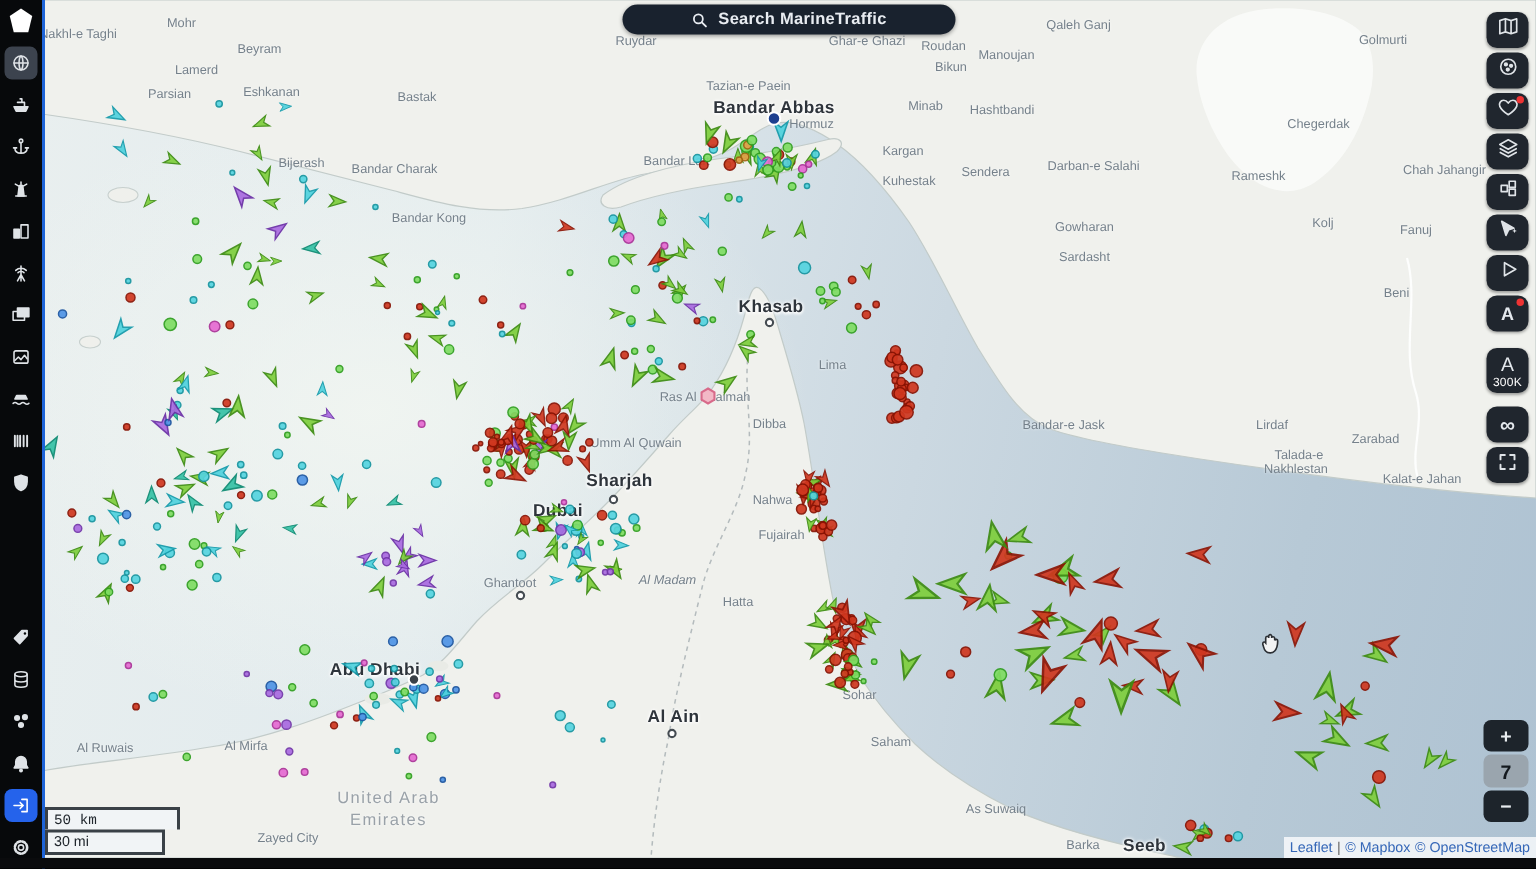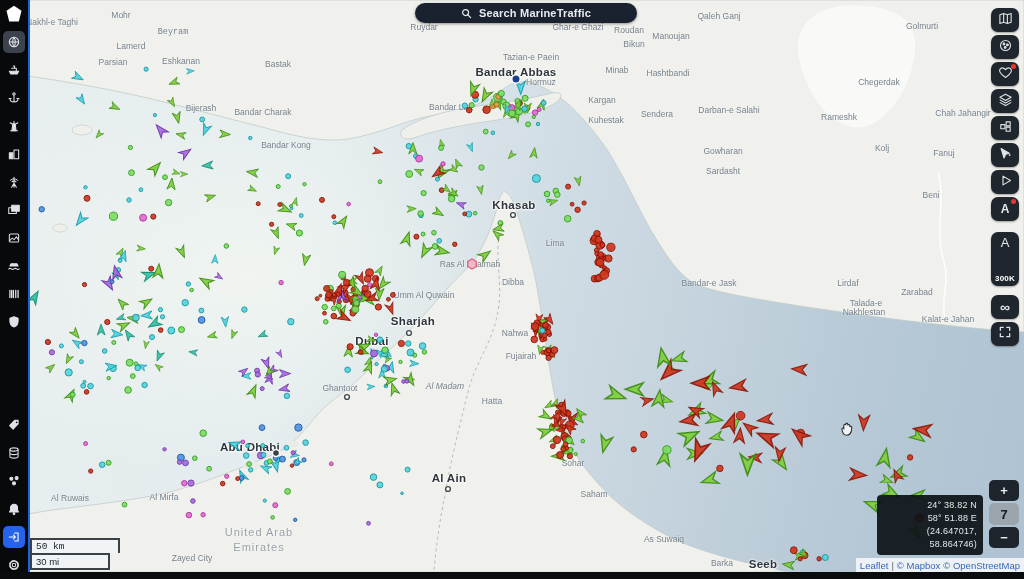--- a/index.html
+++ b/index.html
@@ -35,21 +35,21 @@
   .sb-item svg{display:block;}
 
   #right-toolbar{position:absolute;right:5px;top:8px;z-index:20;display:flex;flex-direction:column;gap:3px;align-items:center;}
   .rt-btn{width:28px;height:24px;background:#20262e;border-radius:7px;display:flex;align-items:center;
        justify-content:center;position:relative;box-shadow:0 1px 2px rgba(0,0,0,.35);}
   .rt-btn .badge{position:absolute;top:2px;right:3px;width:5px;height:5px;border-radius:50%;background:#e33;}
   .rt-glyph{color:#e3e7ec;font-size:12px;font-weight:bold;line-height:1;}
   #count-group{width:28px;background:#20262e;border-radius:7px;margin-top:8px;padding:4px 0 3px;
        display:flex;flex-direction:column;align-items:center;gap:1px;box-shadow:0 1px 2px rgba(0,0,0,.35);}
   #count-group .rt-glyph{font-size:13px;font-weight:normal;}
-  #vessel-count{font-size:8px;font-weight:bold;color:#fff;letter-spacing:.2px;margin-top:24px;}
+  #vessel-count{font-size:8px;font-weight:normal;color:#fff;letter-spacing:.2px;}
 
   #zoom-control{position:absolute;right:5px;top:480px;width:30px;z-index:20;display:flex;flex-direction:column;gap:2px;}
   .zbtn{height:21px;border-radius:5px;display:flex;align-items:center;justify-content:center;
        font-size:13px;font-weight:bold;}
   .zdark{background:#1d242b;color:#e8ecef;}
   #zoom-level{background:#9aa5ae;color:#14191e;height:22px;}
 
   #coord-panel{position:absolute;right:41px;top:495px;width:94px;background:rgba(12,17,22,.92);
        border-radius:4px;padding:4px 6px;z-index:15;text-align:right;}
   #coord-panel div{font-size:9px;color:#e2e8ed;line-height:13px;letter-spacing:.2px;}
@@ -91,21 +91,21 @@
 
     <div id="labels">
         <div class="maplabel city" style="left: 488px; top: 72px;">Bandar Abbas</div>
         <div class="maplabel city" style="left: 486px; top: 205px;">Khasab</div>
         <div class="maplabel city" style="left: 385px; top: 321px;">Sharjah</div>
         <div class="maplabel city" style="left: 344px; top: 341px;">Dubai</div>
         <div class="maplabel city" style="left: 222px; top: 447px;">Abu Dhabi</div>
         <div class="maplabel city" style="left: 421px; top: 478px;">Al Ain</div>
         <div class="maplabel city" style="left: 735px; top: 564px;">Seeb</div>
         <div class="maplabel town" style="left: 513px; top: 82px;">Hormuz</div>
-        <div class="maplabel town" style="left: 471px; top: 57px; margin-left: 32px;">Tazian-e Paein</div>
+        <div class="maplabel town" style="left: 471px; top: 57px;">Tazian-e Paein</div>
         <div class="maplabel town" style="left: 396px; top: 27px;">Ruydar</div>
         <div class="maplabel town" style="left: 550px; top: 27px;">Ghar-e Ghazi</div>
         <div class="maplabel town" style="left: 601px; top: 30px;">Roudan</div>
         <div class="maplabel town" style="left: 606px; top: 44px;">Bikun</div>
         <div class="maplabel town" style="left: 643px; top: 36px;">Manoujan</div>
         <div class="maplabel town" style="left: 691px; top: 16px;">Qaleh Ganj</div>
         <div class="maplabel town" style="left: 894px; top: 26px;">Golmurti</div>
         <div class="maplabel town" style="left: 589px; top: 70px;">Minab</div>
         <div class="maplabel town" style="left: 640px; top: 73px;">Hashtbandi</div>
         <div class="maplabel town" style="left: 851px; top: 82px; text-align: center;">Chegerdak</div>
@@ -121,21 +121,21 @@
         <div class="maplabel town" style="left: 695px; top: 151px;">Gowharan</div>
         <div class="maplabel town" style="left: 695px; top: 171px;">Sardasht</div>
         <div class="maplabel town" style="left: 681px; top: 283px;">Bandar-e Jask</div>
         <div class="maplabel town" style="left: 820px; top: 283px;">Lirdaf</div>
         <div class="maplabel town" style="left: 889px; top: 292px;">Zarabad</div>
         <div class="maplabel town" style="left: 838px; top: 303px;">Talada-e</div>
         <div class="maplabel town" style="left: 836px; top: 312px;">Nakhlestan</div>
         <div class="maplabel town" style="left: 920px; top: 319px;">Kalat-e Jahan</div>
         <div class="maplabel town" style="left: 93px; top: 15px;">Mohr</div>
         <div class="maplabel town" style="left: 24px; top: 22px;">Nakhl-e Taghi</div>
-        <div class="maplabel town" style="left: 145px; top: 32px; font-family: Liberation Mono, monospace;">Beyram</div>
+        <div class="maplabel town" style="left: 145px; top: 32px;">Beyram</div>
         <div class="maplabel town" style="left: 103px; top: 46px; text-align: right;">Lamerd</div>
         <div class="maplabel town" style="left: 85px; top: 62px;">Parsian</div>
         <div class="maplabel town" style="left: 153px; top: 61px;">Eshkanan</div>
         <div class="maplabel town" style="left: 250px; top: 64px;">Bastak</div>
         <div class="maplabel town" style="left: 173px; top: 108px;">Bijerash</div>
         <div class="maplabel town" style="left: 235px; top: 112px;">Bandar Charak</div>
         <div class="maplabel town" style="left: 258px; top: 145px;">Bandar Kong</div>
         <div class="maplabel town" style="left: 423px; top: 107px;">Bandar Laft</div>
         <div class="maplabel town" style="left: 527px; top: 243px;">Lima</div>
         <div class="maplabel town" style="left: 442px; top: 264px;">Ras Al Khaimah</div>
@@ -1018,20 +1018,15 @@
           </svg></span>
       </div>
     </div>
 
   <div id="zoom-control">
     <div class="zbtn zdark">+</div>
     <div class="zbtn" id="zoom-level">7</div>
     <div class="zbtn zdark">−</div>
   </div>
 
-  <div id="coord-panel">
-    <div>24° 38.82 N</div>
-    <div>58° 51.88 E</div>
-    <div>(24.647017, 58.864746)</div>
-  </div>
 
   <div id="bezel"></div>
 </div>
 
 </body></html>

